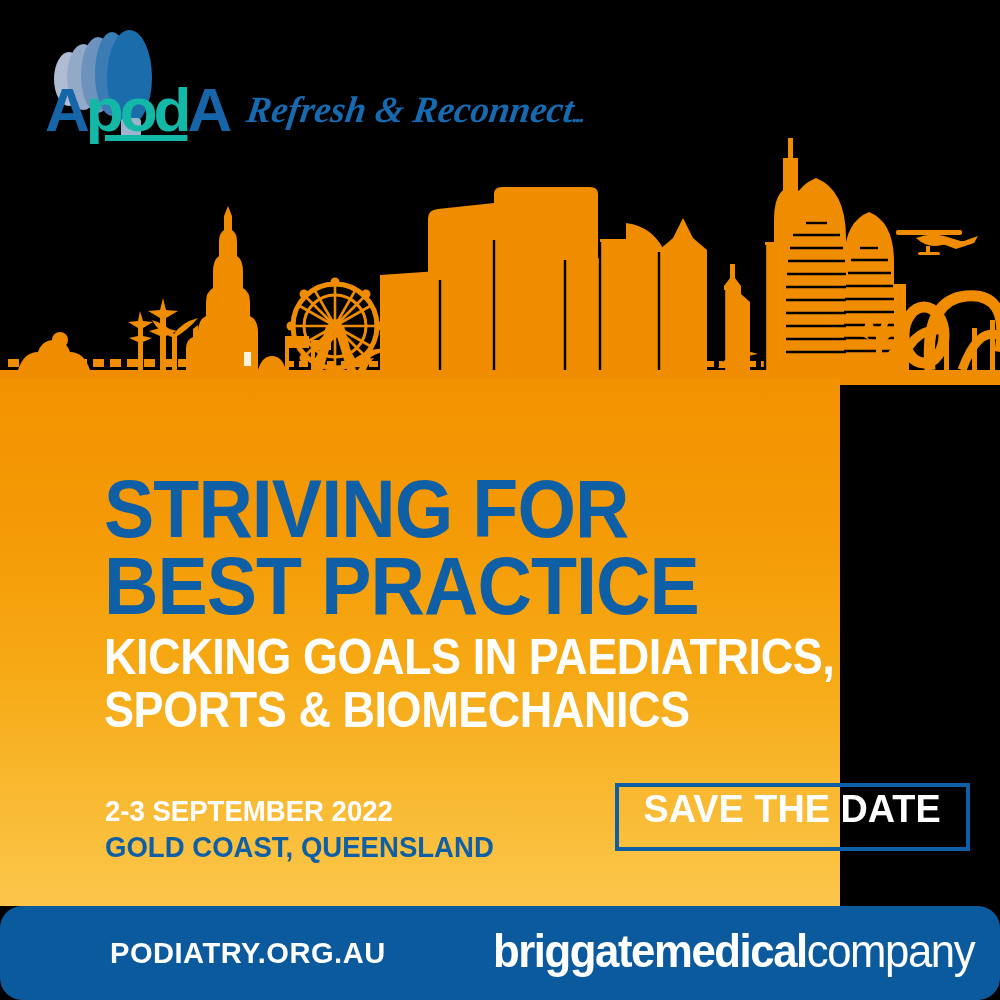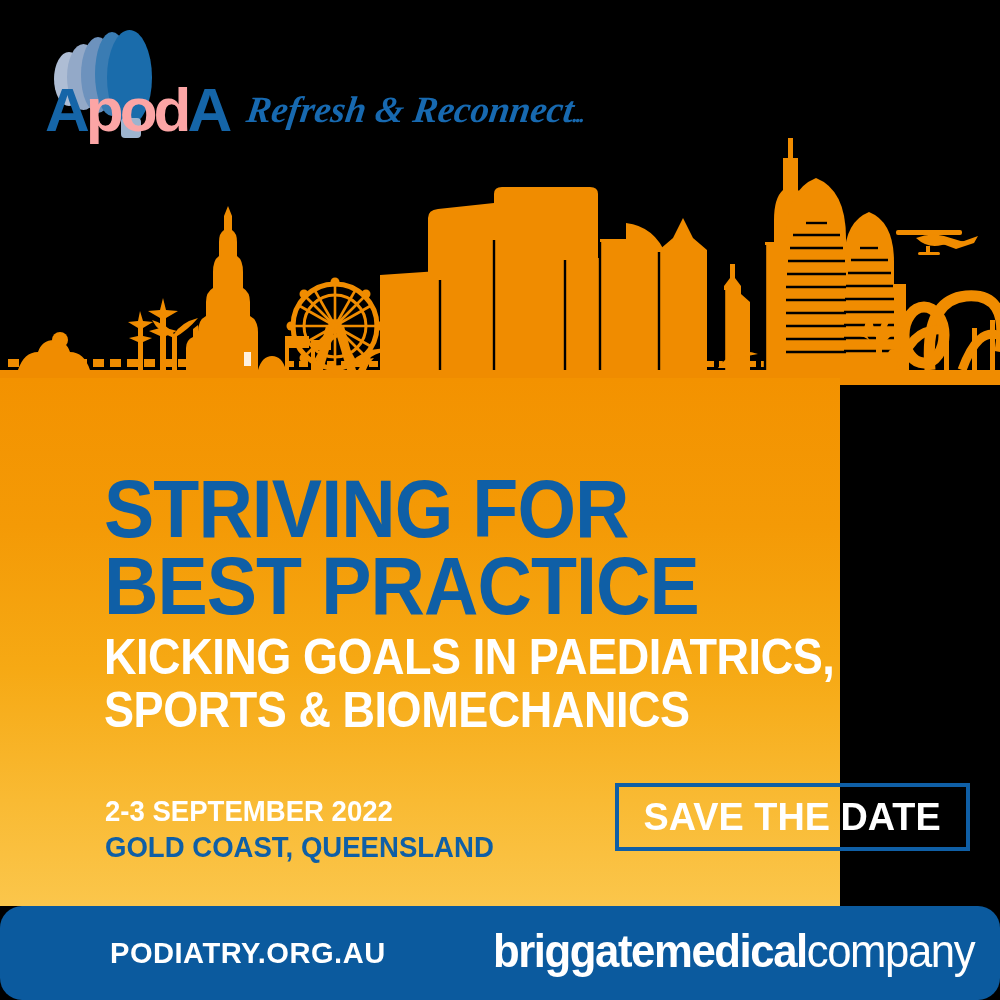--- a/index.html
+++ b/index.html
@@ -28,21 +28,21 @@
   #b3{left:36px;top:7px;  width:34px;height:76px; background:#6d92bd;}
   #b4{left:50px;top:2px;  width:34px;height:84px; background:#3a7cb3;}
   #b5{left:62px;top:0px;  width:45px;height:95px; background:#1a6cab;}
   #b-knot{left:76px;top:88px;width:20px;height:20px;background:#9db4cf;border-radius:4px;}
   #wordmark{
     position:absolute;left:0;top:52px;width:190px;height:55px;
     font-size:62px;font-weight:bold;letter-spacing:-4px;
     line-height:55px;
   }
   #wordmark .lt-a{color:#1565a8;}
-  #wordmark .lt-pod{color:#fca5a5;}
+  #wordmark .lt-pod{color:#14b8a6;text-decoration:underline;}
   #tagline{
     position:absolute;left:247px;top:88px;
     font-family:"Liberation Serif", serif;
     font-style:italic;font-weight:bold;
     font-size:37px;letter-spacing:0px;
     color:#1769b0;
     transform:skewX(-8deg);
     white-space:nowrap;
   }
   #tagline .trail{font-size:22px;letter-spacing:-2px;}
@@ -82,21 +82,21 @@
     letter-spacing:0px;
     transform:scaleX(0.95);transform-origin:left top;
   }
   #event-date{color:#ffffff;display:block;white-space:nowrap;}
   #event-location{color:#0f5fa6;display:block;white-space:nowrap;}
   #save-the-date{
     position:absolute;left:615px;top:405px;
     width:355px;height:68px;
     border:4px solid #0f5fa6;
     box-sizing:border-box;
-    display:flex;align-items:center;justify-content:center;
+    display:flex;justify-content:center;
   }
   #save-the-date-label{
     color:#ffffff;font-size:39px;font-weight:bold;
     letter-spacing:0px;white-space:nowrap;
     transform:scaleX(0.97);
   }
 
   
   #footer{
     position:absolute;left:0;top:906px;width:1000px;height:94px;

